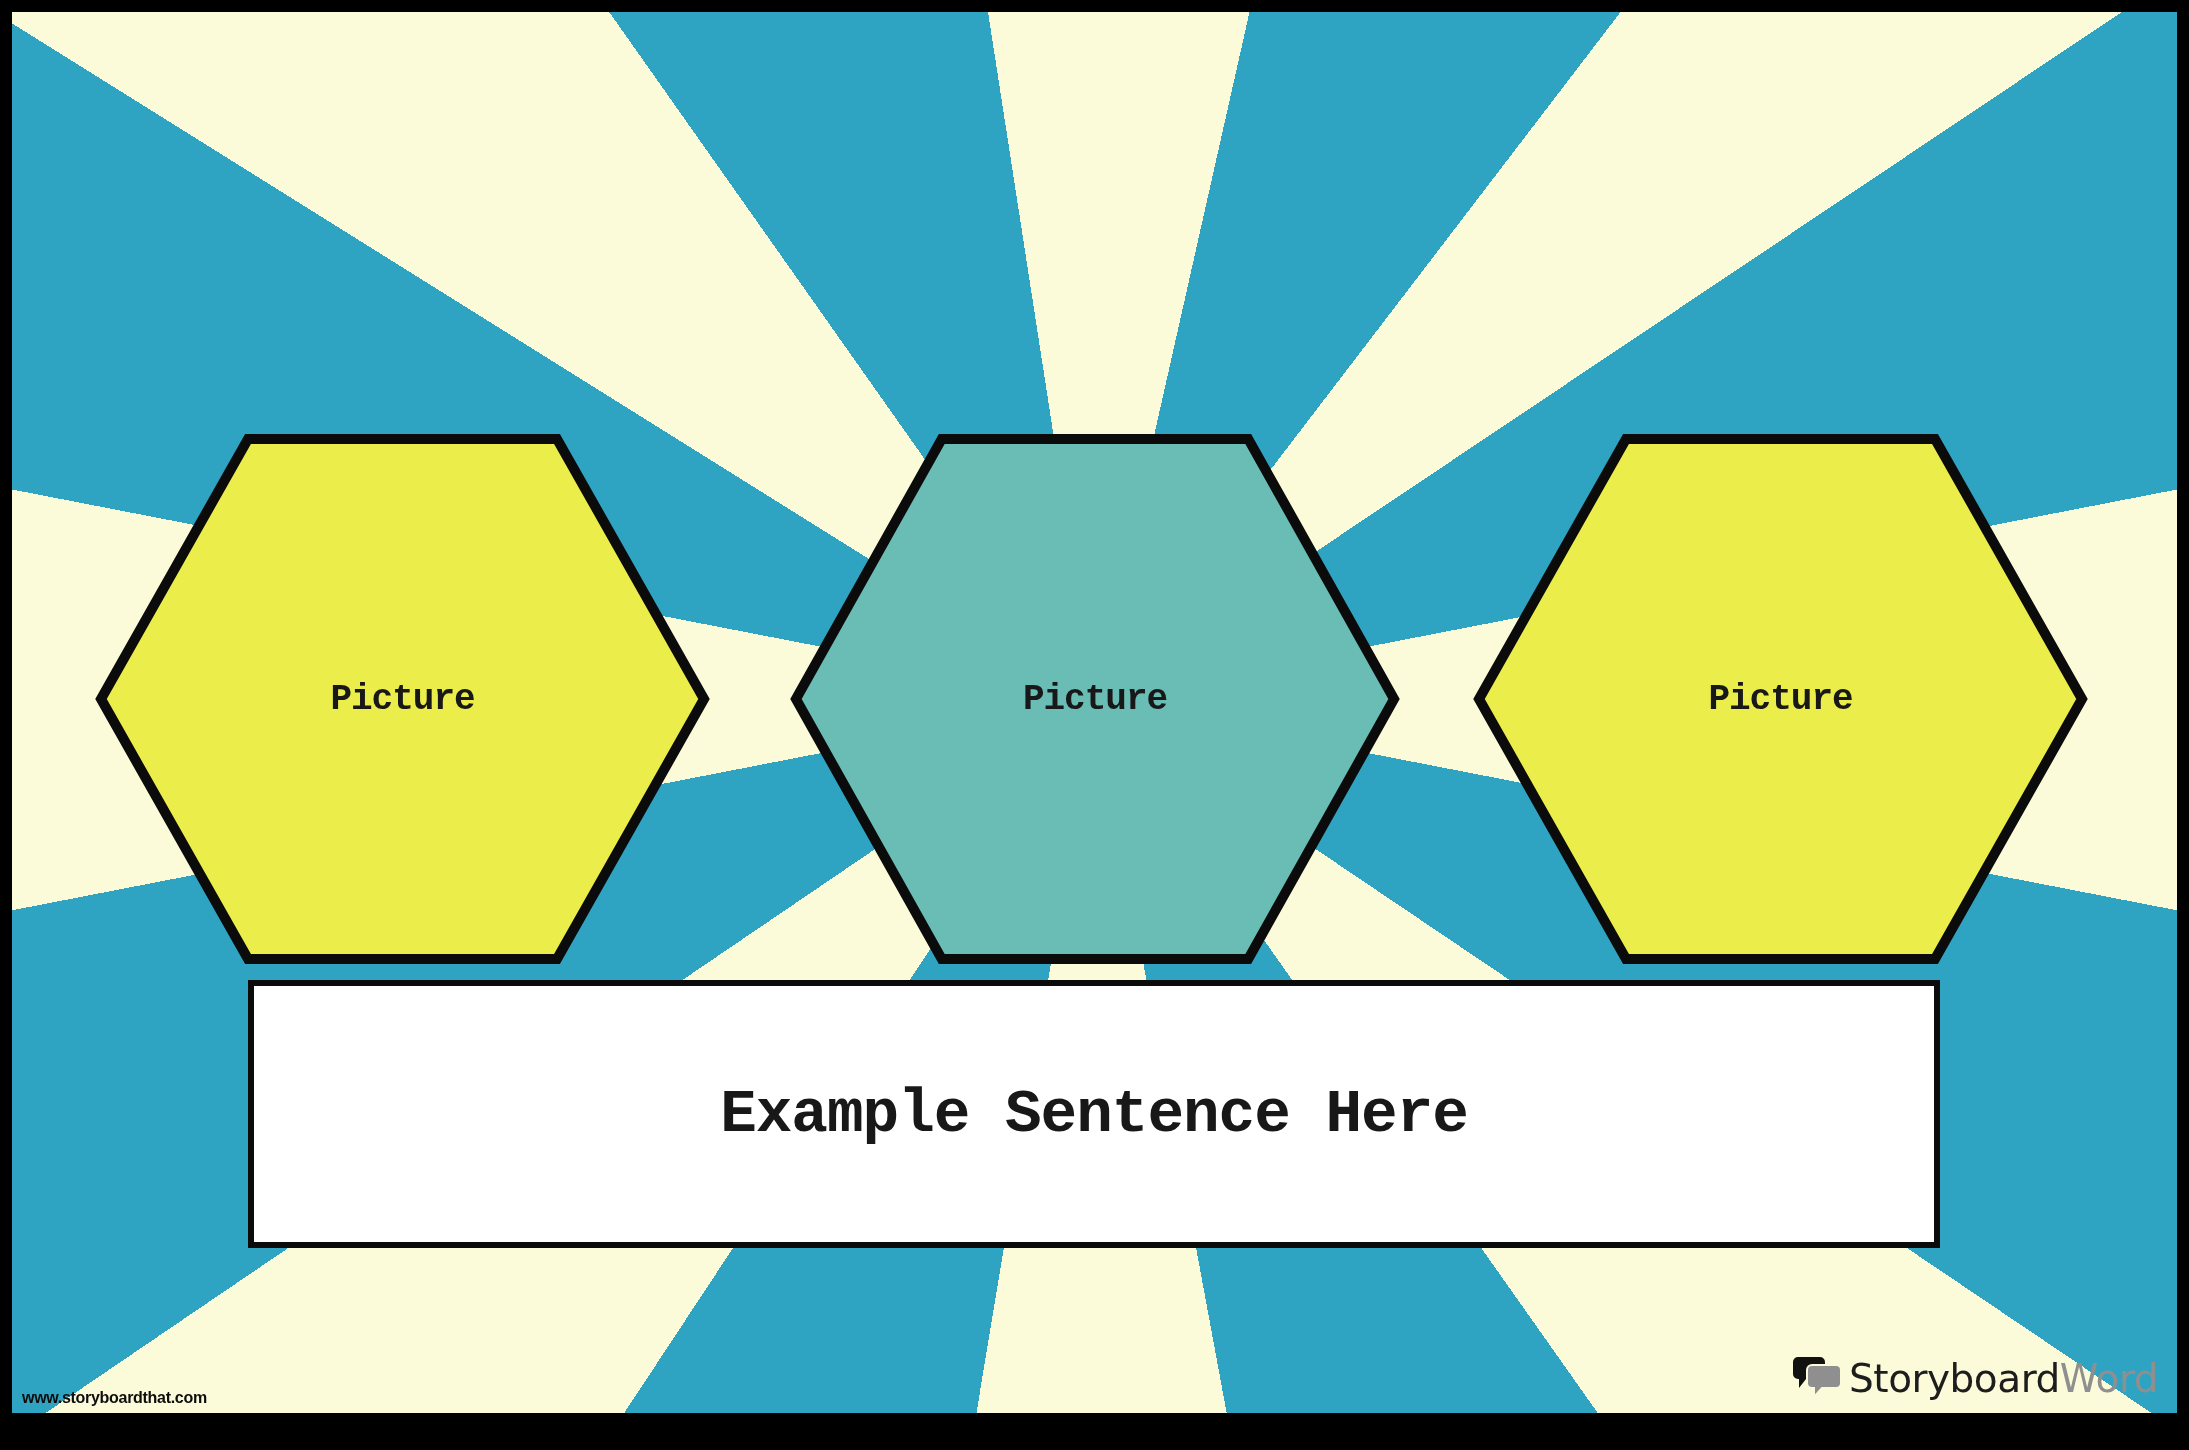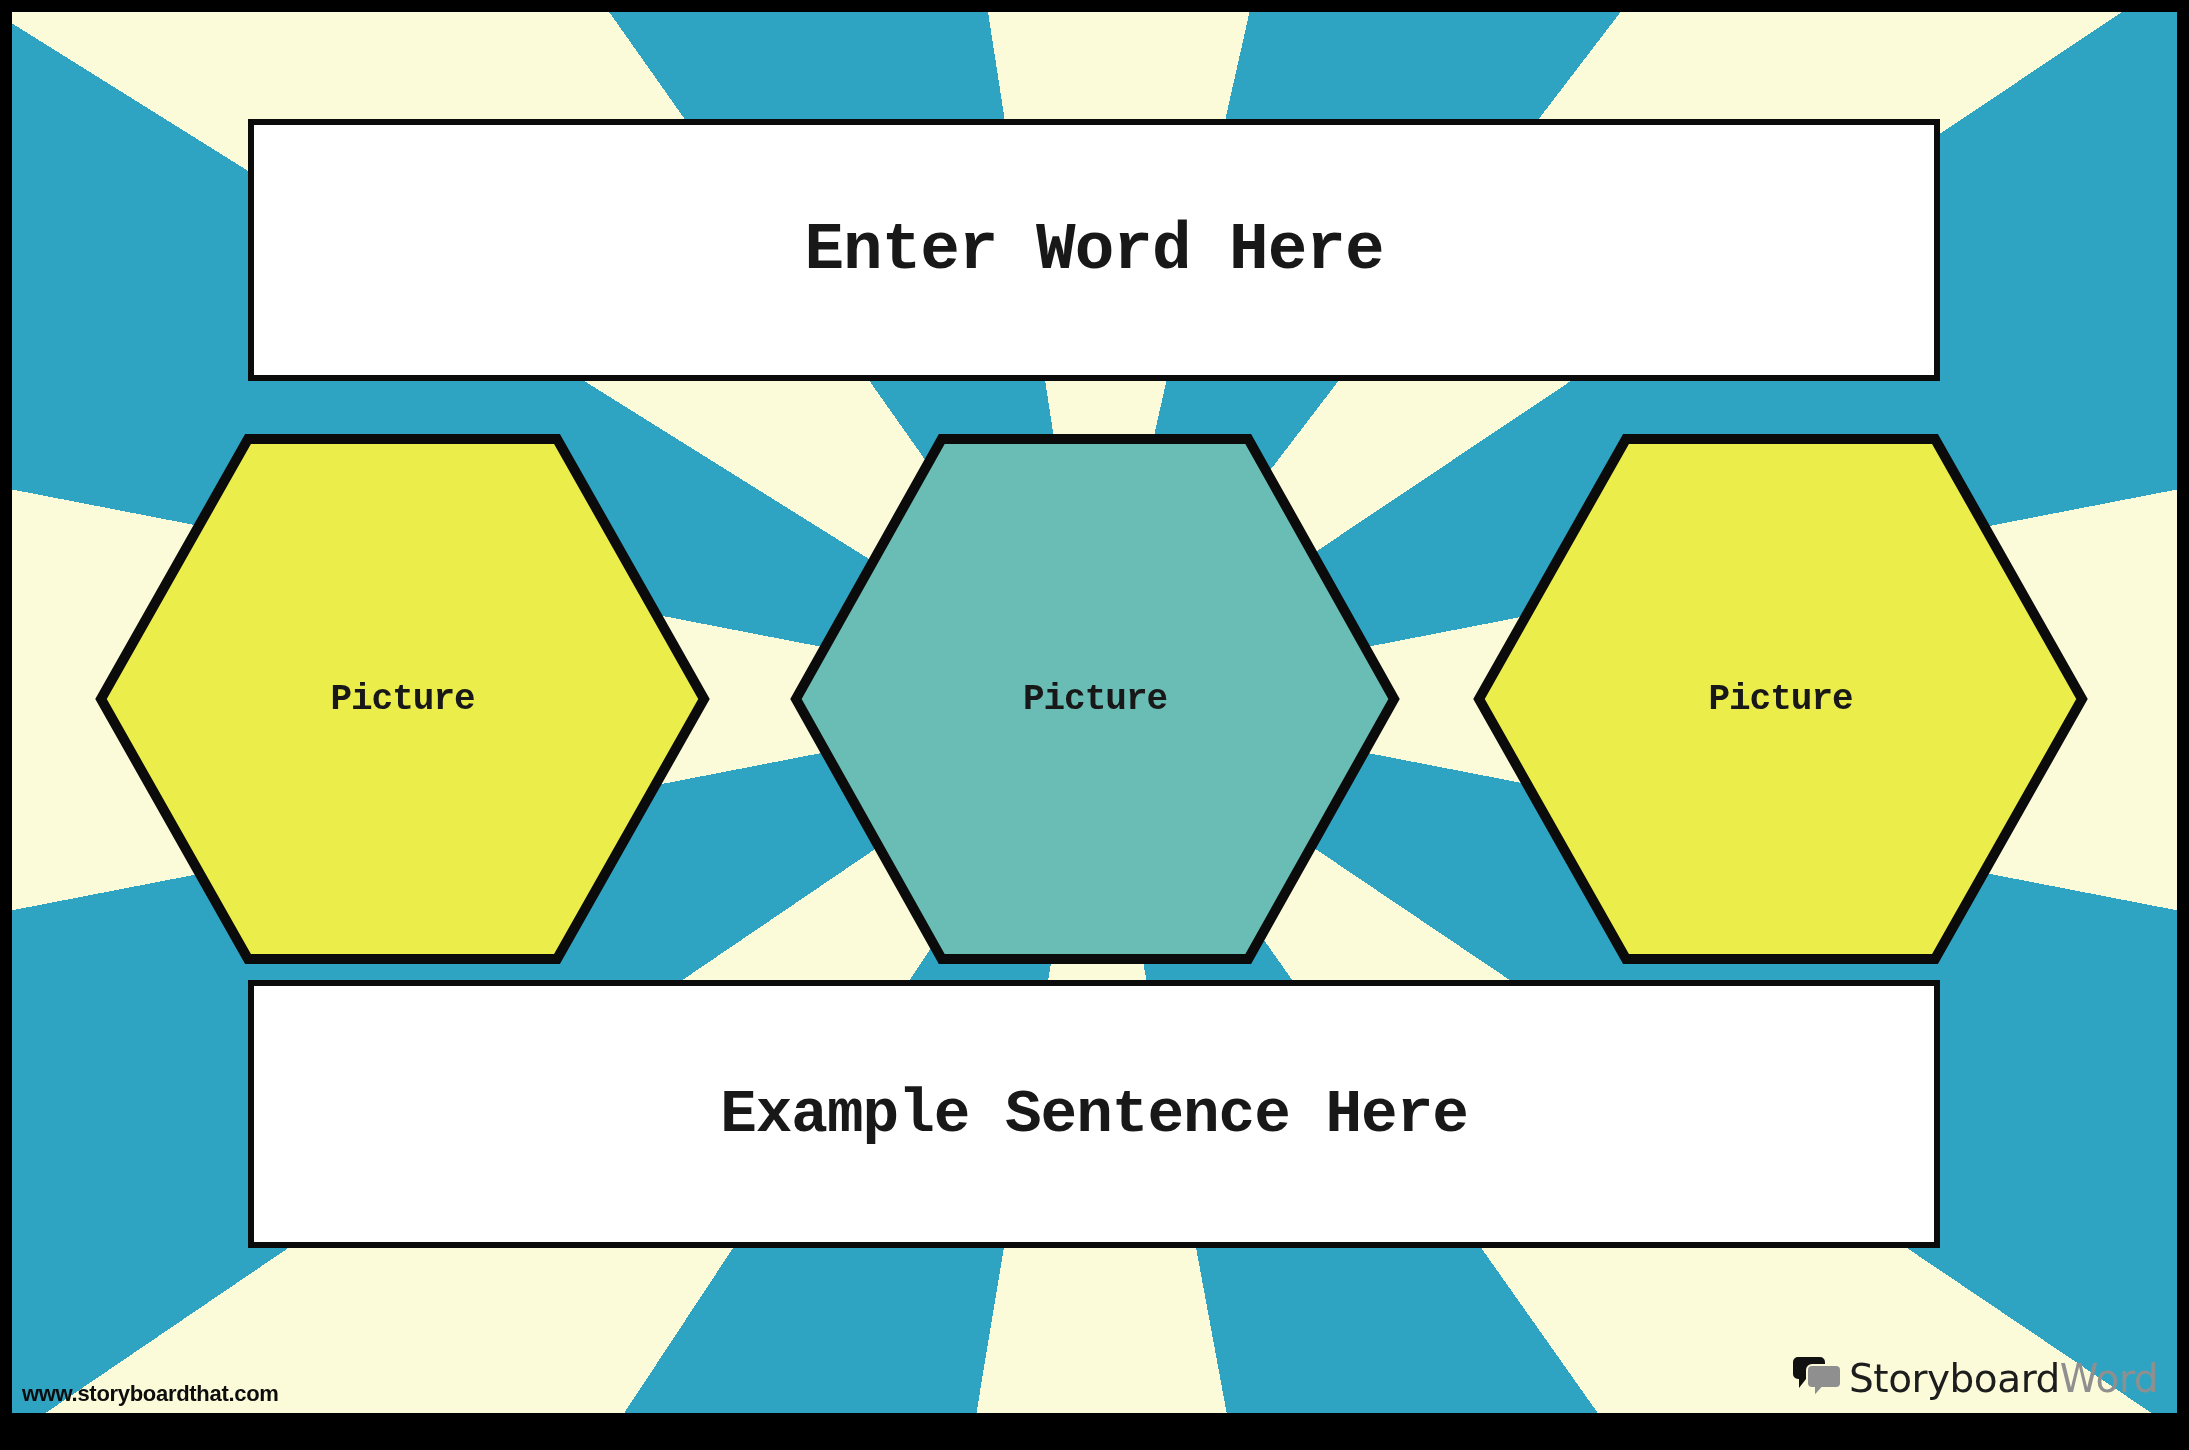--- a/index.html
+++ b/index.html
@@ -69,21 +69,21 @@
   }
   .hex .sketch-text{ font-size:36px; }
   .hex-left{ left:83px; }
   .hex-center{ left:778px; width:610px; }
   .hex-right{ left:1461px; }
   .site-url{
     position:absolute;
     left:10px; bottom:6px;
     font-family:"Liberation Sans",sans-serif;
     font-weight:700;
-    font-size:22px;
+    font-size:16px;
     color:#0d0d0d;
     letter-spacing:-0.3px;
   }
   .logo{
     position:absolute;
     right:19px; bottom:13px;
     display:flex; align-items:center;
     height:44px;
   }
   .logo-icon{ margin-right:8px; }
@@ -94,23 +94,20 @@
     letter-spacing:-0.5px;
     white-space:nowrap;
   }
 </style>
 </head>
 <body>
 
 <div class="poster">
   <div class="content" style="--ray-blue: #2fa4c2; --ray-cream: #fbfad9;">
 
-    <div class="textbox word-box">
-      <span class="sketch-text">Enter Word Here</span>
-    </div>
 
     <div class="hex hex-left">
       <svg viewBox="0 0 615 532" preserveAspectRatio="none">
         <polygon points="6,266 153,6 462,6 609,266 462,526 153,526" stroke="#0b0b0b" stroke-width="10" stroke-linejoin="miter" fill="#ebed4b"></polygon>
       </svg>
       <div class="hex-label-wrap">
         <span class="sketch-text">Picture</span>
       </div>
     </div>
 

